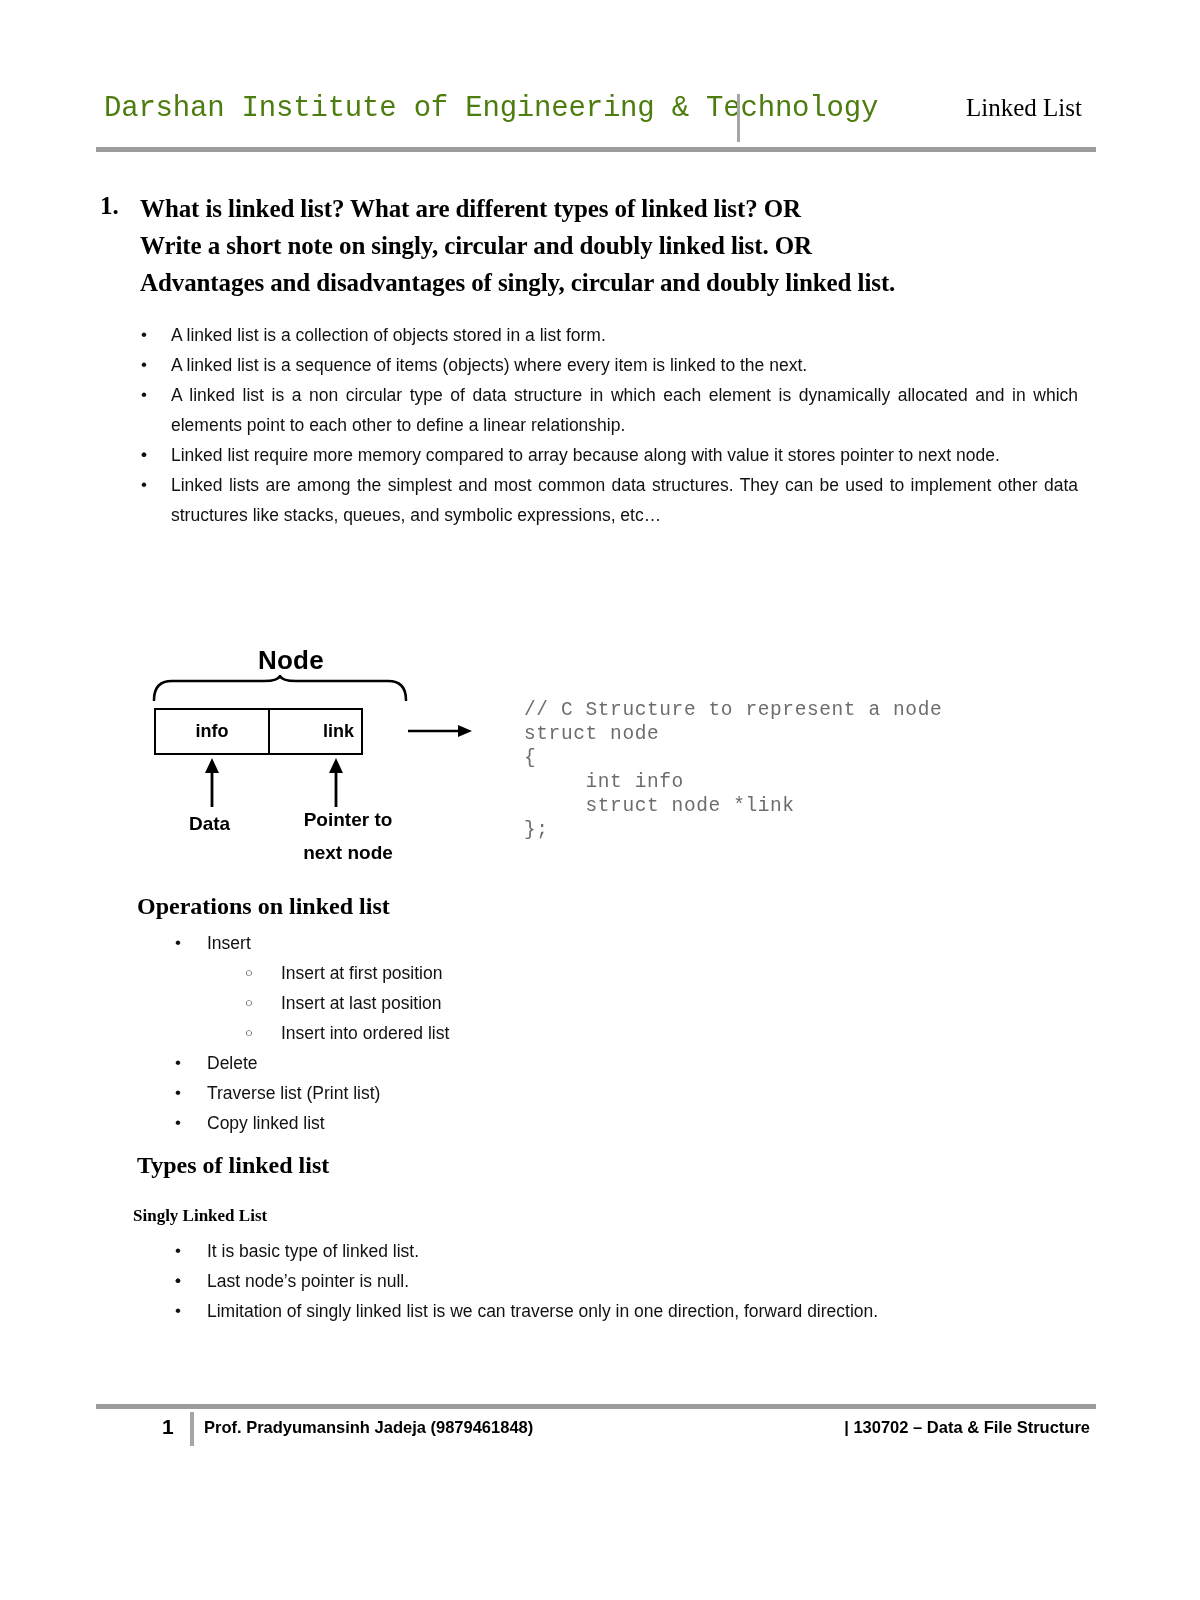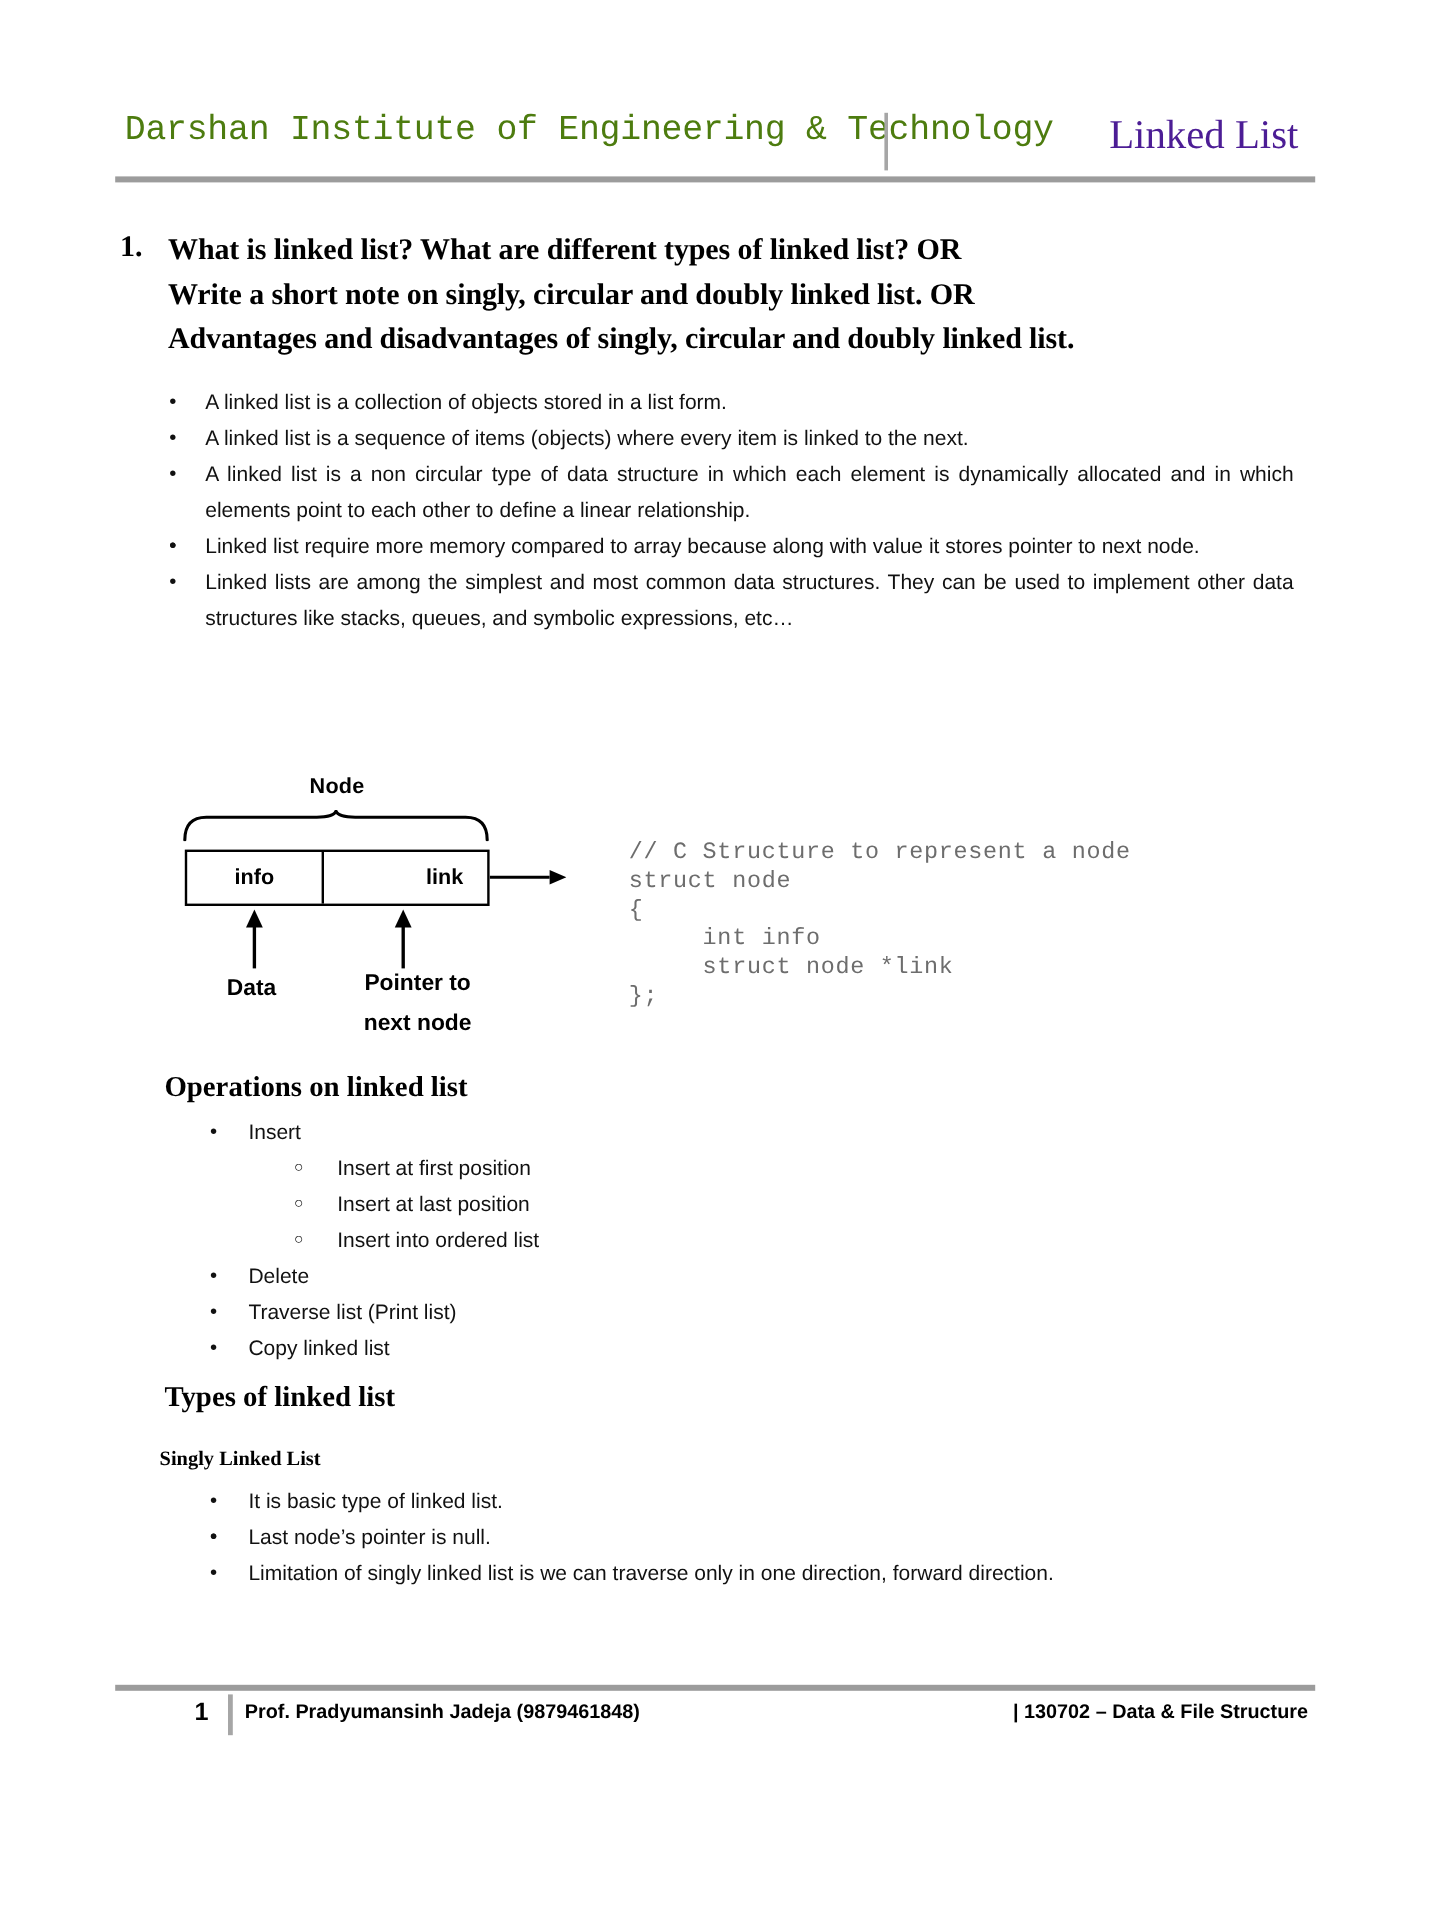--- a/index.html
+++ b/index.html
@@ -49,23 +49,23 @@
     top: 2px;
     width: 3px;
     height: 48px;
     background: #a6a6a6;
   }
   .header-right {
     position: absolute;
     right: 14px;
     top: 2px;
     font-family: "Liberation Serif", serif;
-    font-size: 34px;
+    font-size: 25px;
     white-space: nowrap;
-    color: #4c1d95;
+    color: #000000;
   }
   .header-rule {
     position: absolute;
     left: 96px;
     top: 147px;
     width: 1000px;
     height: 5px;
     background: #9c9c9c;
   }
 
@@ -126,41 +126,40 @@
     position: absolute;
     left: 150px;
     top: 645px;
     width: 330px;
     height: 220px;
   }
   .diagram-node-label {
     position: absolute;
     left: 108px;
     top: 0px;
-    font-size: 18px;
+    font-size: 26px;
     font-weight: bold;
     letter-spacing: 0.2px;
   }
   .brace {
     position: absolute;
     left: 2px;
     top: 30px;
     width: 256px;
     height: 26px;
   }
   .boxes {
     position: absolute;
     left: 4px;
     top: 63px;
-    width: 254px;
+    width: 209px;
     height: 47px;
     border: 2.5px solid #000;
     box-sizing: border-box;
     display: flex;
-    gap: 32px;
   }
   .cell {
     flex: 0 0 auto;
     display: flex;
     align-items: center;
     justify-content: center;
     font-size: 18px;
     font-weight: bold;
     height: 100%;
   }

